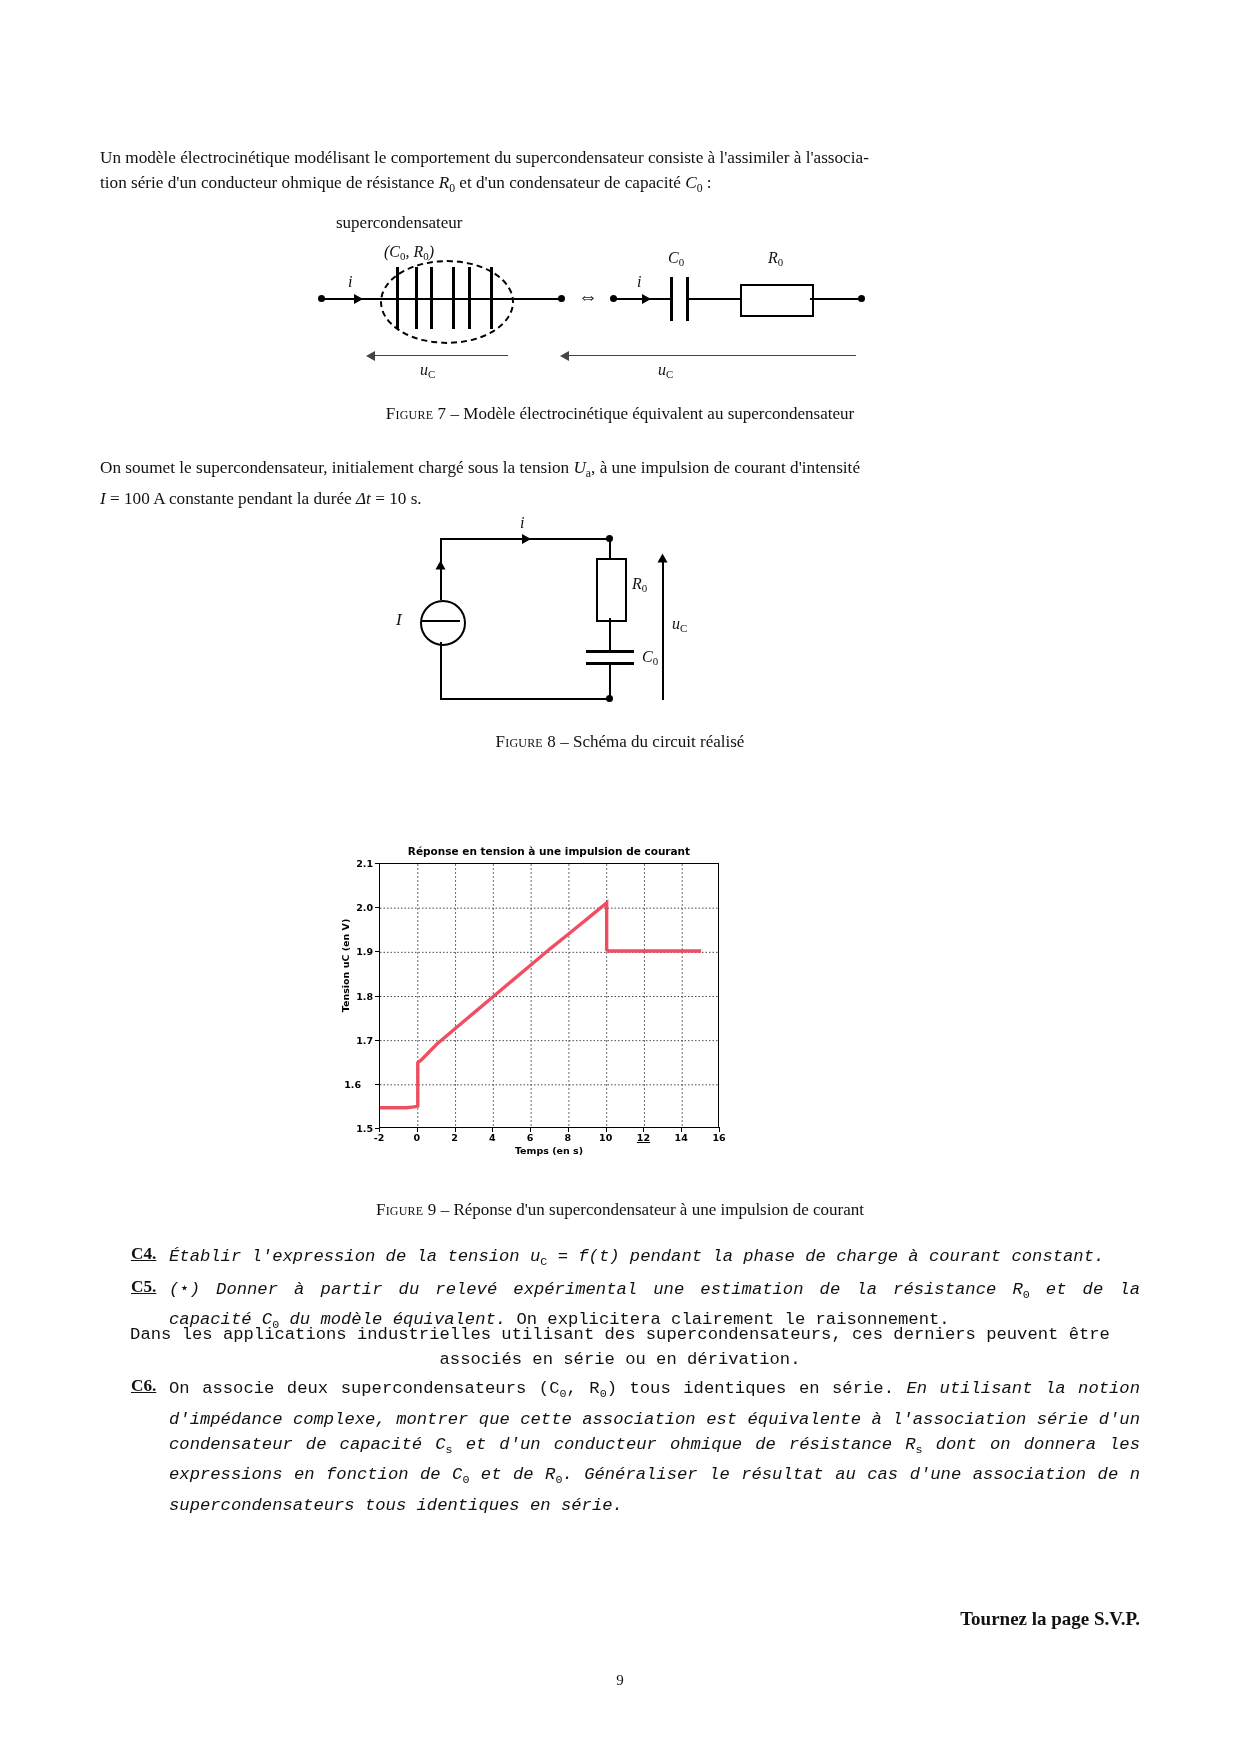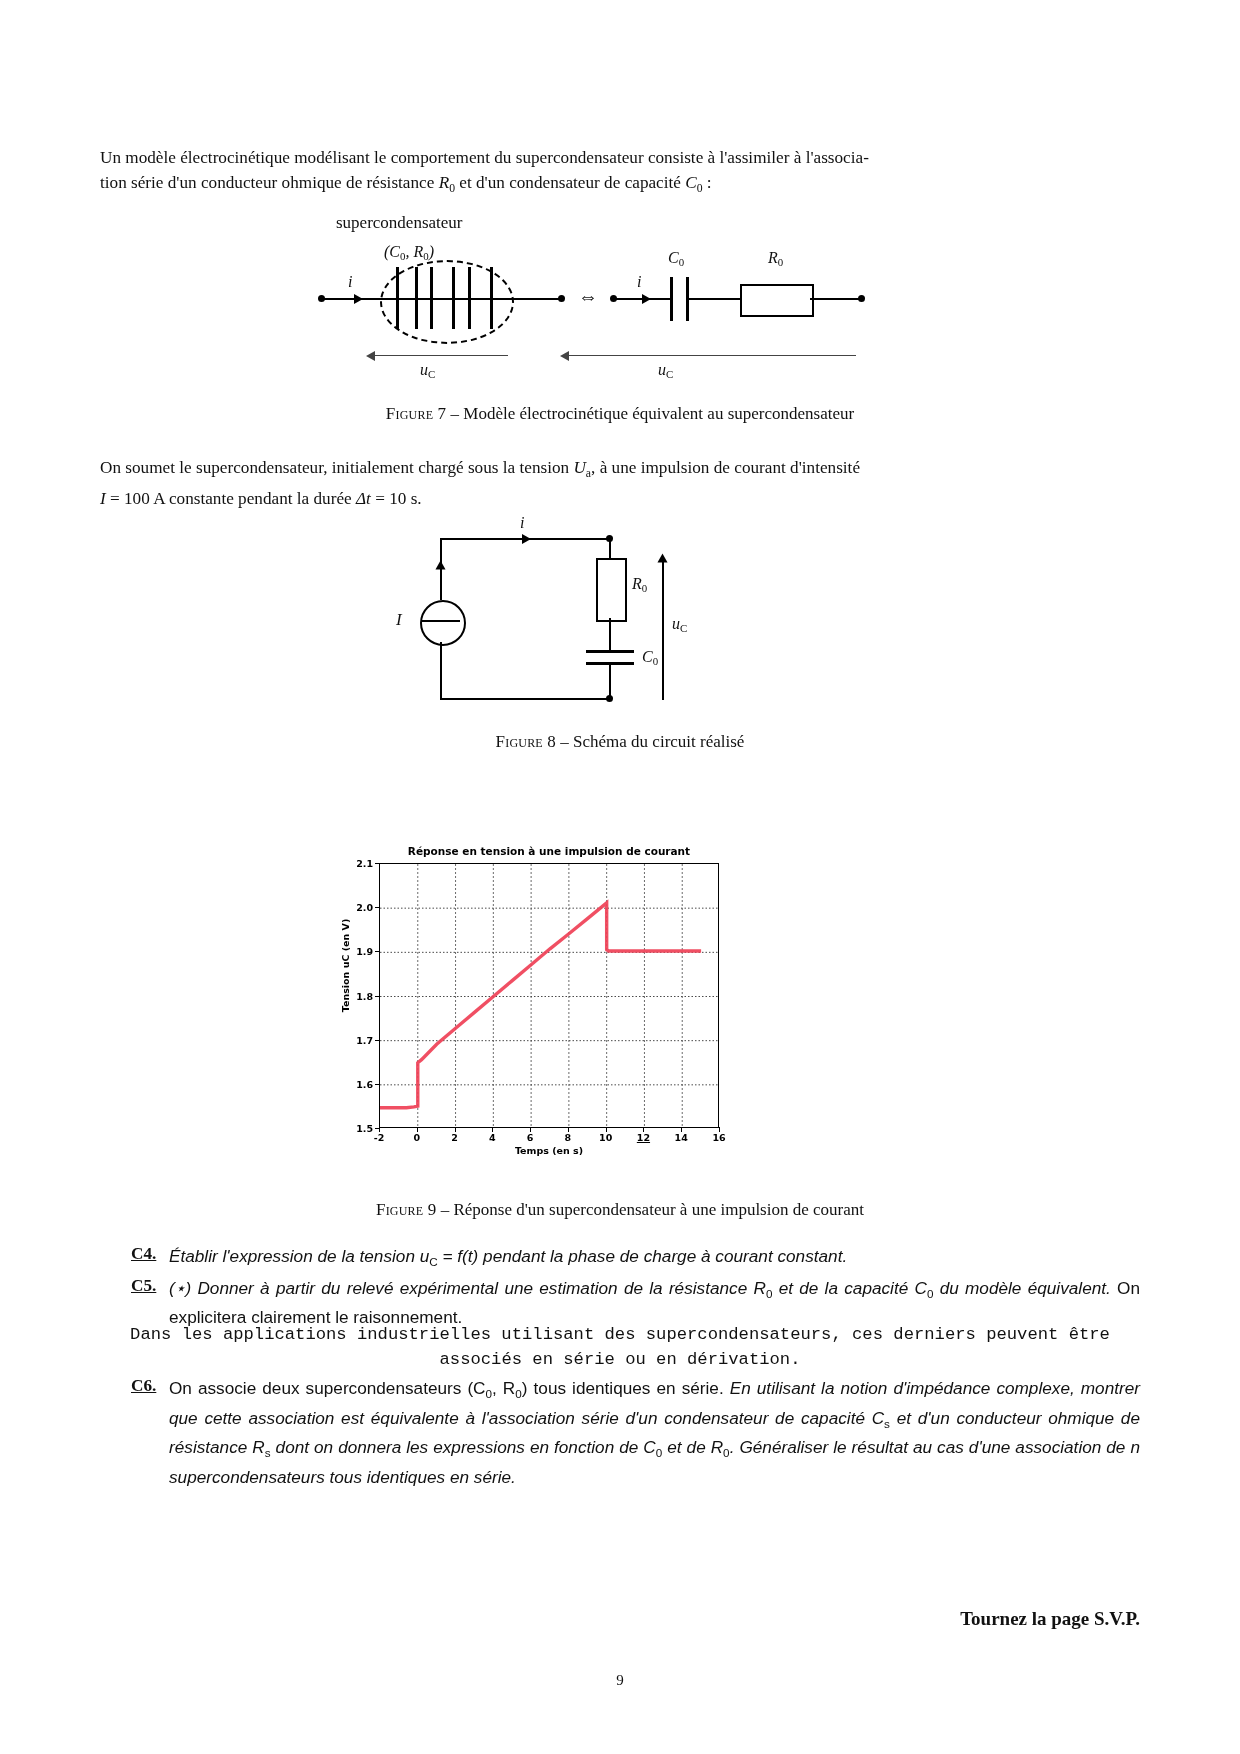--- a/index.html
+++ b/index.html
@@ -147,21 +147,21 @@
   .qtag {
     flex:0 0 38px;
     font-weight:bold;
     text-decoration:underline;
     font-family:"Liberation Serif", serif;
     font-size:17.2px;
     margin-left:13px;
   }
   .qtext {
     flex:1;
-    font-family:Liberation Sans, sans-serif;
+    font-family:Liberation Mono, monospace;
     font-size:17.2px;
     line-height:25px;
     text-align:justify;
   }
   .qtext em { font-style:italic; }
 
   .footer-note {
     position:absolute;
     right:100px; top:1608px;
     font-family:Liberation Serif, serif;
@@ -319,21 +319,21 @@
           <line x1="0" y1="176.66666666666669" x2="340" y2="176.66666666666669" stroke="#4a4a4a" stroke-width="1" stroke-dasharray="1.5,2"></line>
           <line x1="0" y1="132.5" x2="340" y2="132.5" stroke="#4a4a4a" stroke-width="1" stroke-dasharray="1.5,2"></line>
           <line x1="0" y1="88.3333333333334" x2="340" y2="88.3333333333334" stroke="#4a4a4a" stroke-width="1" stroke-dasharray="1.5,2"></line>
           <line x1="0" y1="44.166666666666686" x2="340" y2="44.166666666666686" stroke="#4a4a4a" stroke-width="1" stroke-dasharray="1.5,2"></line>
           <path d="M0.00,243.80 L26.44,243.80 L34.00,242.92 L37.78,242.03 L37.78,198.75 L41.56,195.66 L56.67,180.20 L75.56,164.30 L94.44,148.40 L113.33,132.50 L132.22,116.60 L151.11,100.70 L170.00,84.80 L188.89,69.78 L207.78,54.32 L226.67,38.87 L226.67,85.68 L228.56,87.01 L232.33,87.01 L245.56,87.01 L264.44,87.01 L283.33,87.01 L302.22,87.01 L321.11,87.01 " fill="none" stroke="#ef4056" stroke-width="3.4" stroke-linejoin="miter" stroke-linecap="butt" opacity="0.92"></path>
         </svg>
     </div>
     <div id="tick-layer">
         <div class="ytick" style="position: absolute; left: 40px; top: 288px; right: auto; margin-right: 0px; transform: translate(-100%, -50%);">1.5</div>
         <div style="position: absolute; left: 42px; top: 288px; width: 5px; height: 0px; border-top: 1.5px solid rgb(0, 0, 0);"></div>
-        <div class="ytick" style="position: absolute; left: 40px; top: 243.833px; right: auto; margin-right: 17px; transform: translate(-100%, -50%);">1.6</div>
+        <div class="ytick" style="position: absolute; left: 28px; top: 243.833px; right: auto; margin-right: 17px; transform: translate(-100%, -50%);">1.6</div>
         <div style="position: absolute; left: 42px; top: 243.833px; width: 5px; height: 0px; border-top: 1.5px solid rgb(0, 0, 0);"></div>
         <div class="ytick" style="position: absolute; left: 40px; top: 199.667px; right: auto; margin-right: 0px; transform: translate(-100%, -50%);">1.7</div>
         <div style="position: absolute; left: 42px; top: 199.667px; width: 5px; height: 0px; border-top: 1.5px solid rgb(0, 0, 0);"></div>
         <div class="ytick" style="position: absolute; left: 40px; top: 155.5px; right: auto; margin-right: 0px; transform: translate(-100%, -50%);">1.8</div>
         <div style="position: absolute; left: 42px; top: 155.5px; width: 5px; height: 0px; border-top: 1.5px solid rgb(0, 0, 0);"></div>
         <div class="ytick" style="position: absolute; left: 40px; top: 111.333px; right: auto; margin-right: 0px; transform: translate(-100%, -50%);">1.9</div>
         <div style="position: absolute; left: 42px; top: 111.333px; width: 5px; height: 0px; border-top: 1.5px solid rgb(0, 0, 0);"></div>
         <div class="ytick" style="position: absolute; left: 40px; top: 67.1667px; right: auto; margin-right: 0px; transform: translate(-100%, -50%);">2.0</div>
         <div style="position: absolute; left: 42px; top: 67.1667px; width: 5px; height: 0px; border-top: 1.5px solid rgb(0, 0, 0);"></div>
         <div class="ytick" style="position: absolute; left: 40px; top: 23px; right: auto; margin-right: 0px; transform: translate(-100%, -50%);">2.1</div>

